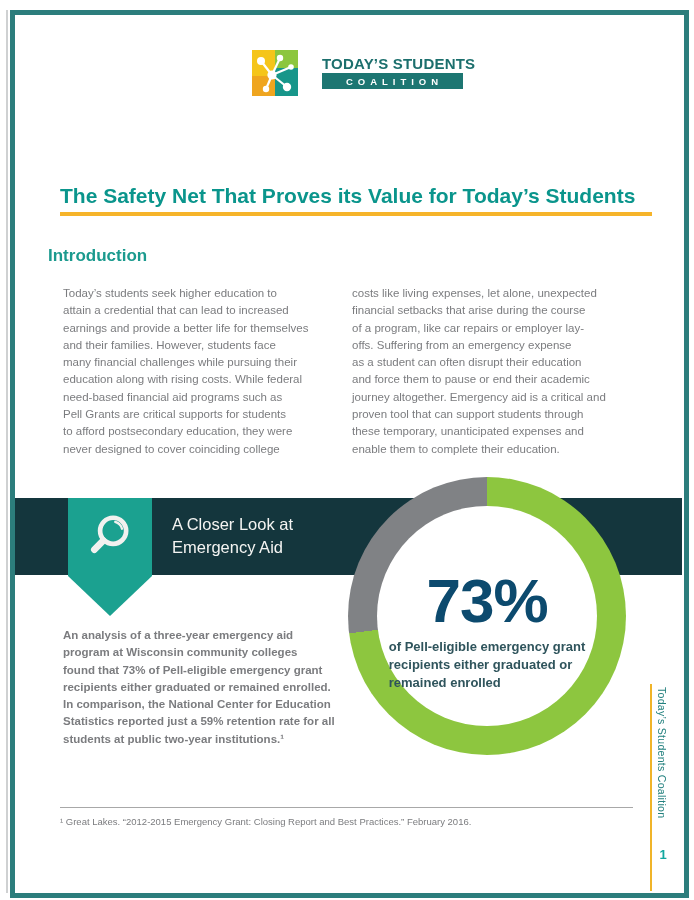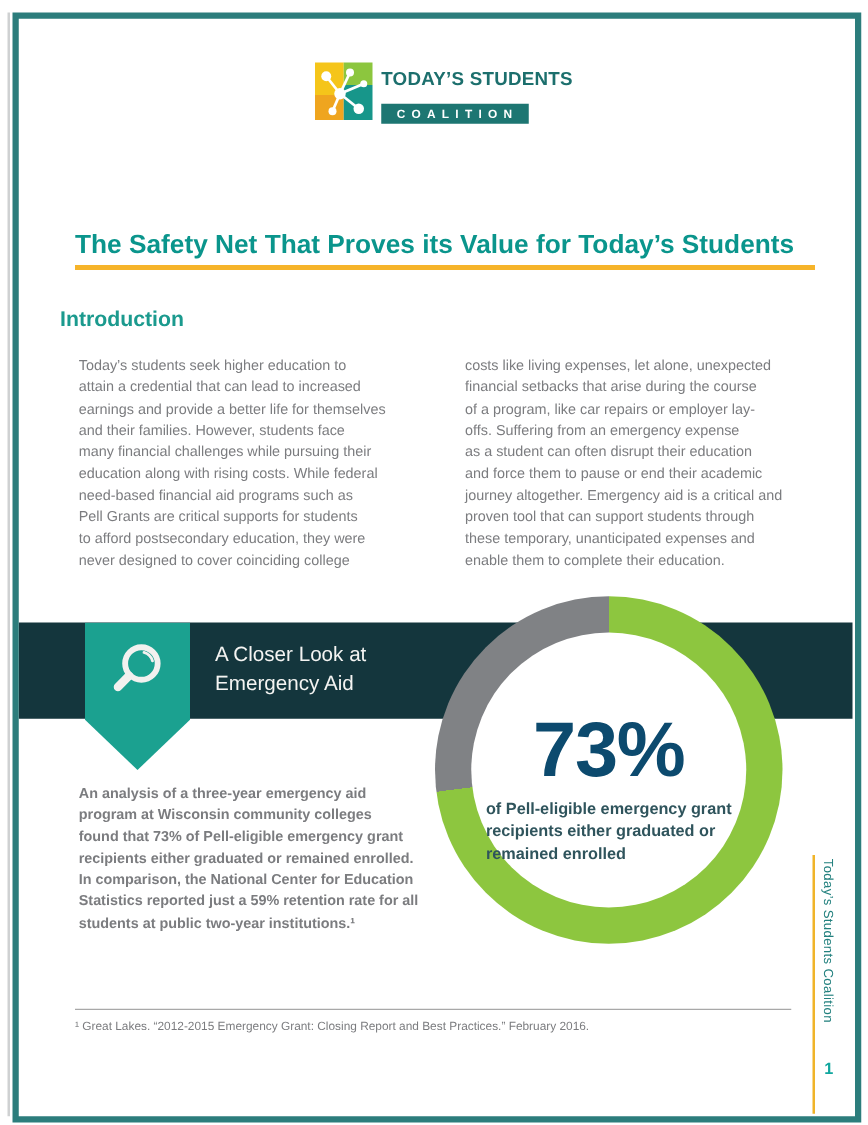--- a/index.html
+++ b/index.html
@@ -6,43 +6,43 @@
   #page{position:relative;width:694px;height:900px;background:#ffffff;overflow:hidden;
         font-family:"Liberation Sans",sans-serif;-webkit-font-smoothing:antialiased;}
   .abs{position:absolute;}
   .pre{white-space:pre-line;}
 
   
   #edge-sliver{left:6px;top:10px;width:2px;height:883px;background:#cfd1d2;}
   #frame{left:10px;top:10px;right:5px;bottom:2px;border:5px solid #2c7d7c;pointer-events:none;z-index:9;}
 
   
-  #logo{left:252px;top:50px;display:flex;align-items:flex-start;gap:7px;}
+  #logo{left:252px;top:50px;display:flex;align-items:flex-start;gap:24px;}
   #logo-icon{position:relative;width:46px;height:46px;}
   #logo-icon .q{position:absolute;}
   #q-tl{left:0;top:0;width:50%;height:57%;background:#f5c51a;}
   #q-bl{left:0;top:57%;width:50%;height:43%;background:#efa51f;}
   #q-tr{left:50%;top:0;width:50%;height:40%;background:#8cc63e;}
   #q-br{left:50%;top:40%;width:50%;height:60%;background:#17968a;}
   #logo-icon svg{position:absolute;left:0;top:0;}
   #logo-text{padding-top:6px;}
   #logo-line1{font-size:15px;font-weight:bold;letter-spacing:.2px;color:#1c6f6d;line-height:15px;}
-  #logo-line2{margin-top:12px;width:118px;background:#1d7672;color:#ffffff;font-size:9.5px;
+  #logo-line2{margin-top:2px;width:141px;background:#1d7672;color:#ffffff;font-size:9.5px;
               font-weight:bold;letter-spacing:5px;text-align:center;padding:2.5px 0 2.5px 4px;box-sizing:border-box;}
 
   
   #title{left:57px;top:110px;font-size:45px;font-weight:bold;color:#266a6e;letter-spacing:-.5px;}
   #subtitle{left:60px;top:184px;font-size:21px;font-weight:bold;color:#0a958c;}
   #rule-yellow{left:60px;top:212px;width:592px;height:4px;background:#f6b42a;}
 
   
   #intro-heading{left:48px;top:246px;font-size:17px;font-weight:bold;color:#1b9a8e;}
   .bodycol{font-size:11.5px;line-height:17.3px;color:#7b7c7f;}
   #col-left{left:63px;top:285px;width:292px;}
-  #col-right{left:372px;top:285px;width:292px;}
+  #col-right{left:352px;top:285px;width:292px;}
 
   
   #banner-bar{left:15px;top:498px;width:667px;height:77px;background:#14363d;z-index:1;}
   #ribbon{left:68px;top:498px;width:84px;height:118px;background:#1ba190;z-index:3;
           clip-path:polygon(0 0,100% 0,100% 66%,50% 100%,0 66%);
           display:flex;justify-content:center;}
   #ribbon svg{margin-top:13px;}
   #banner-title{left:172px;top:513px;font-size:16.5px;font-weight:normal;color:#f4f4f2;
                 line-height:22.5px;z-index:2;}
 

